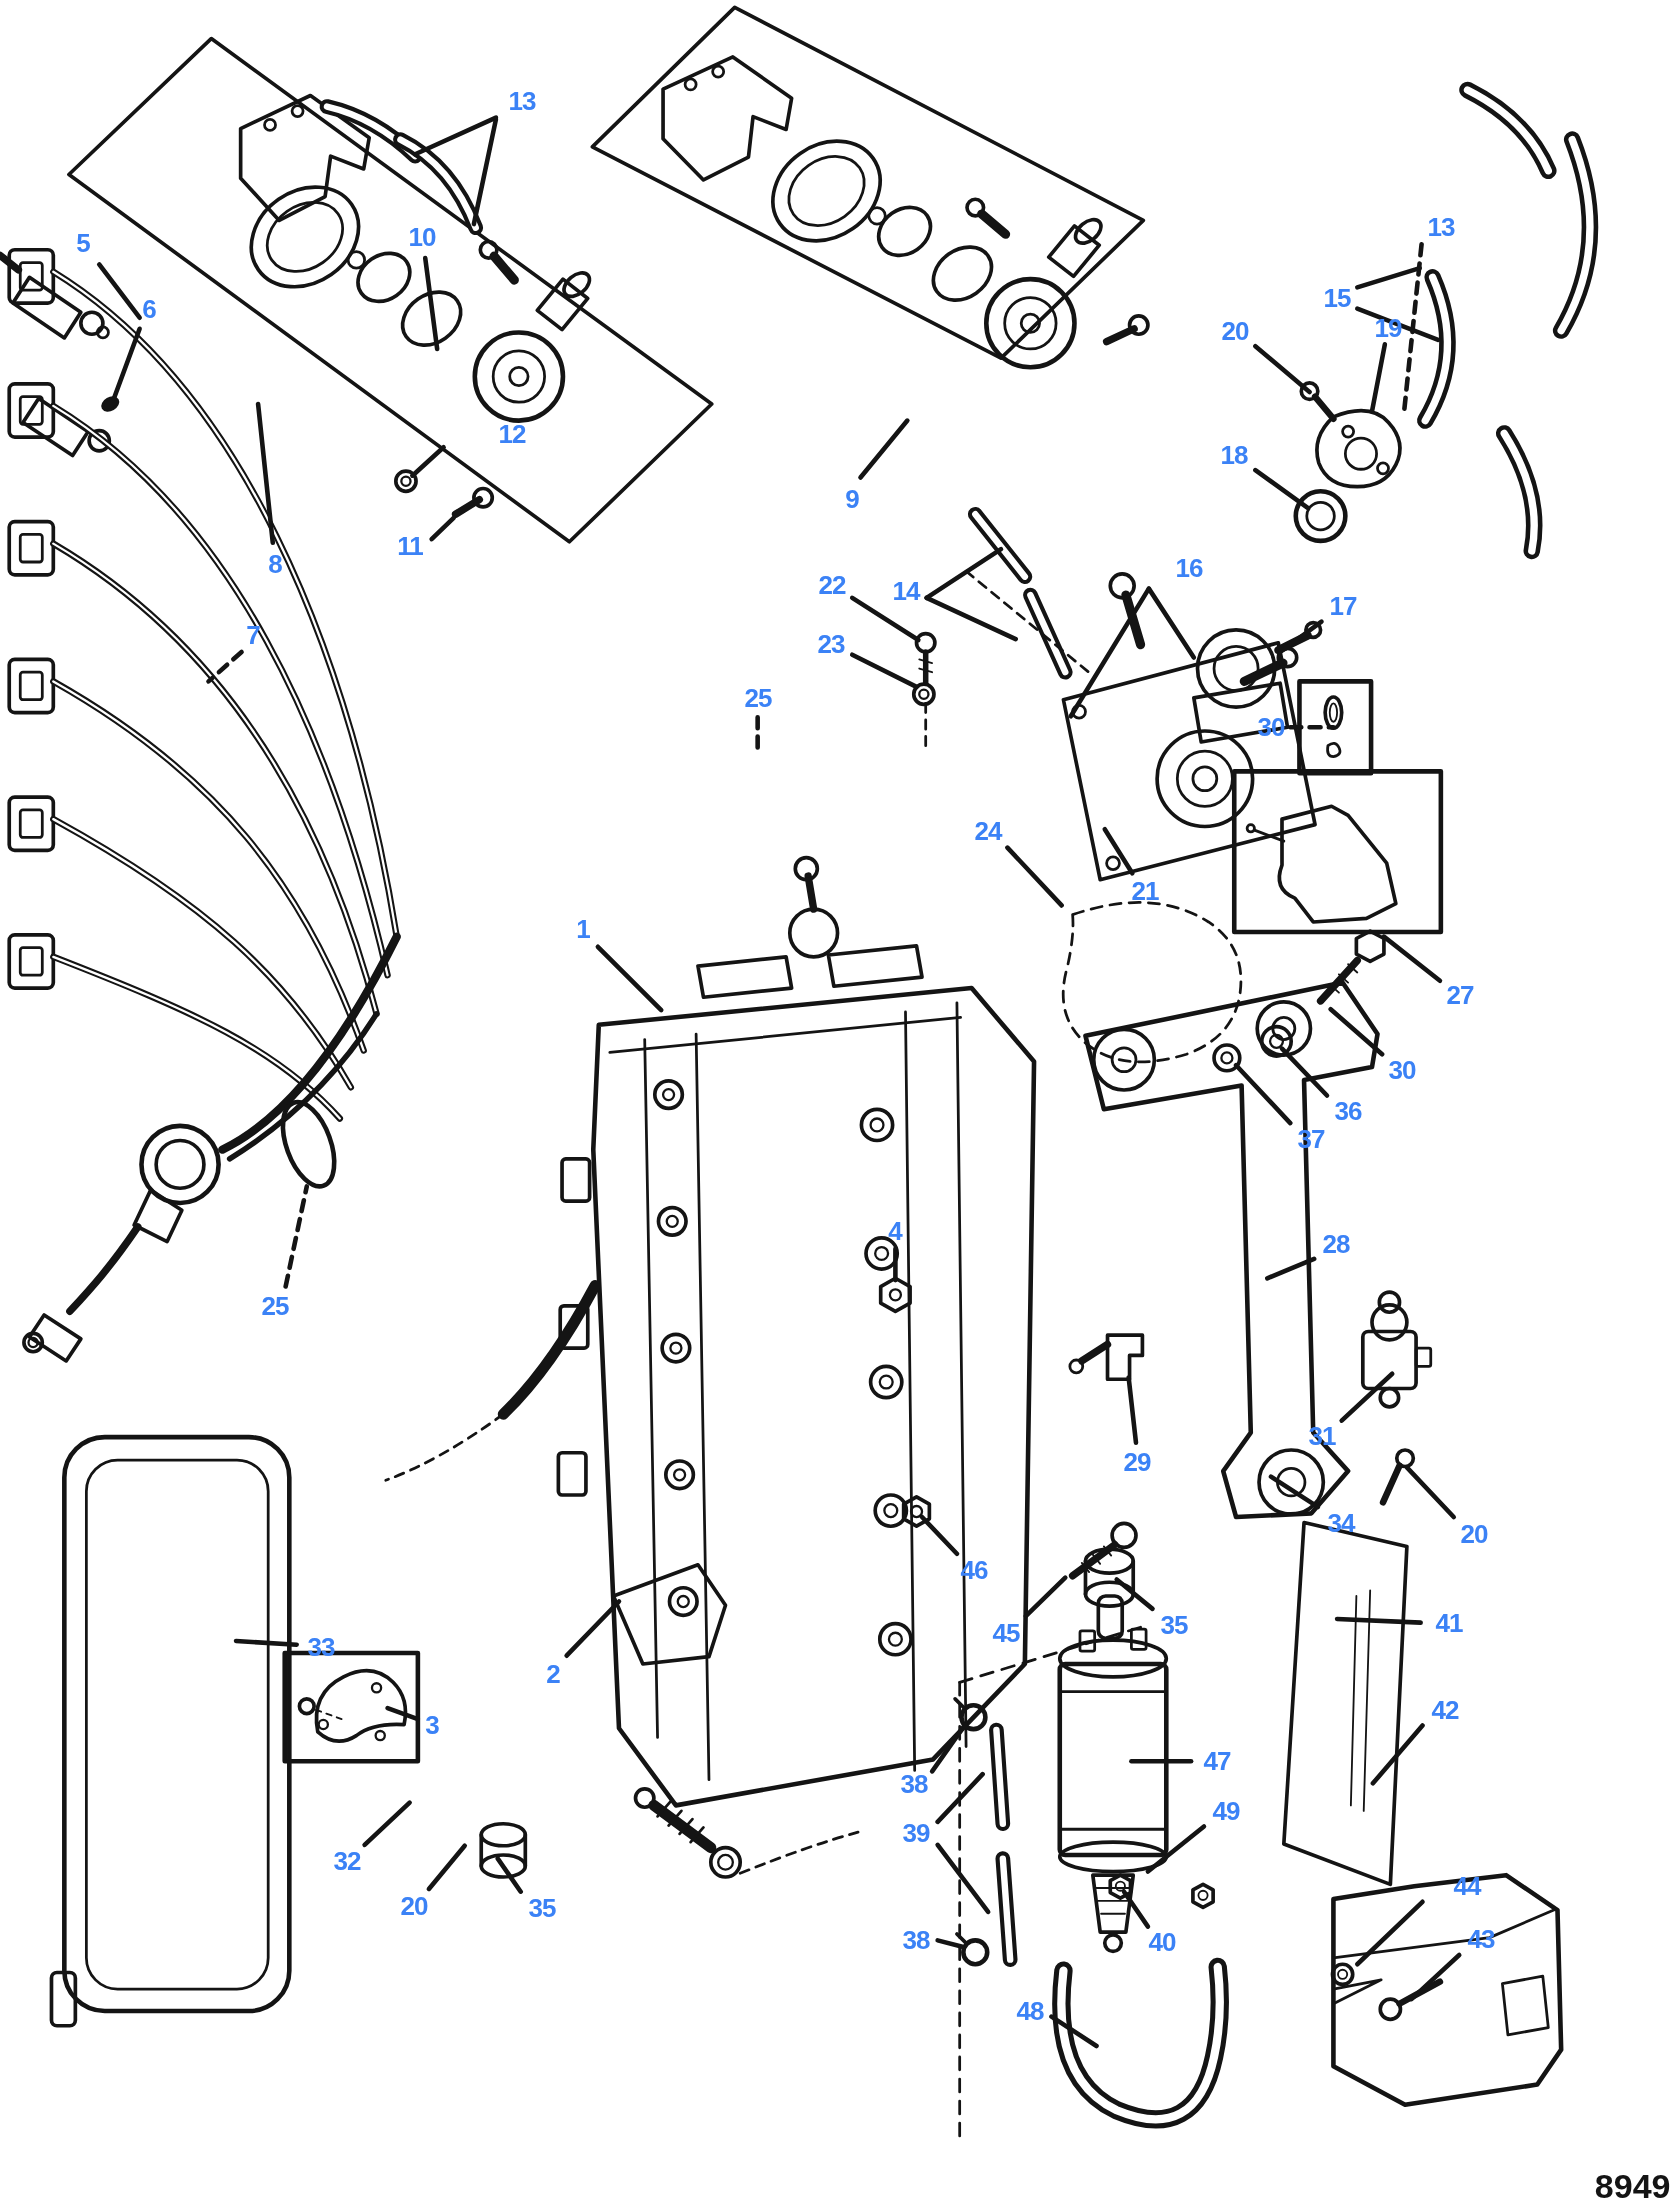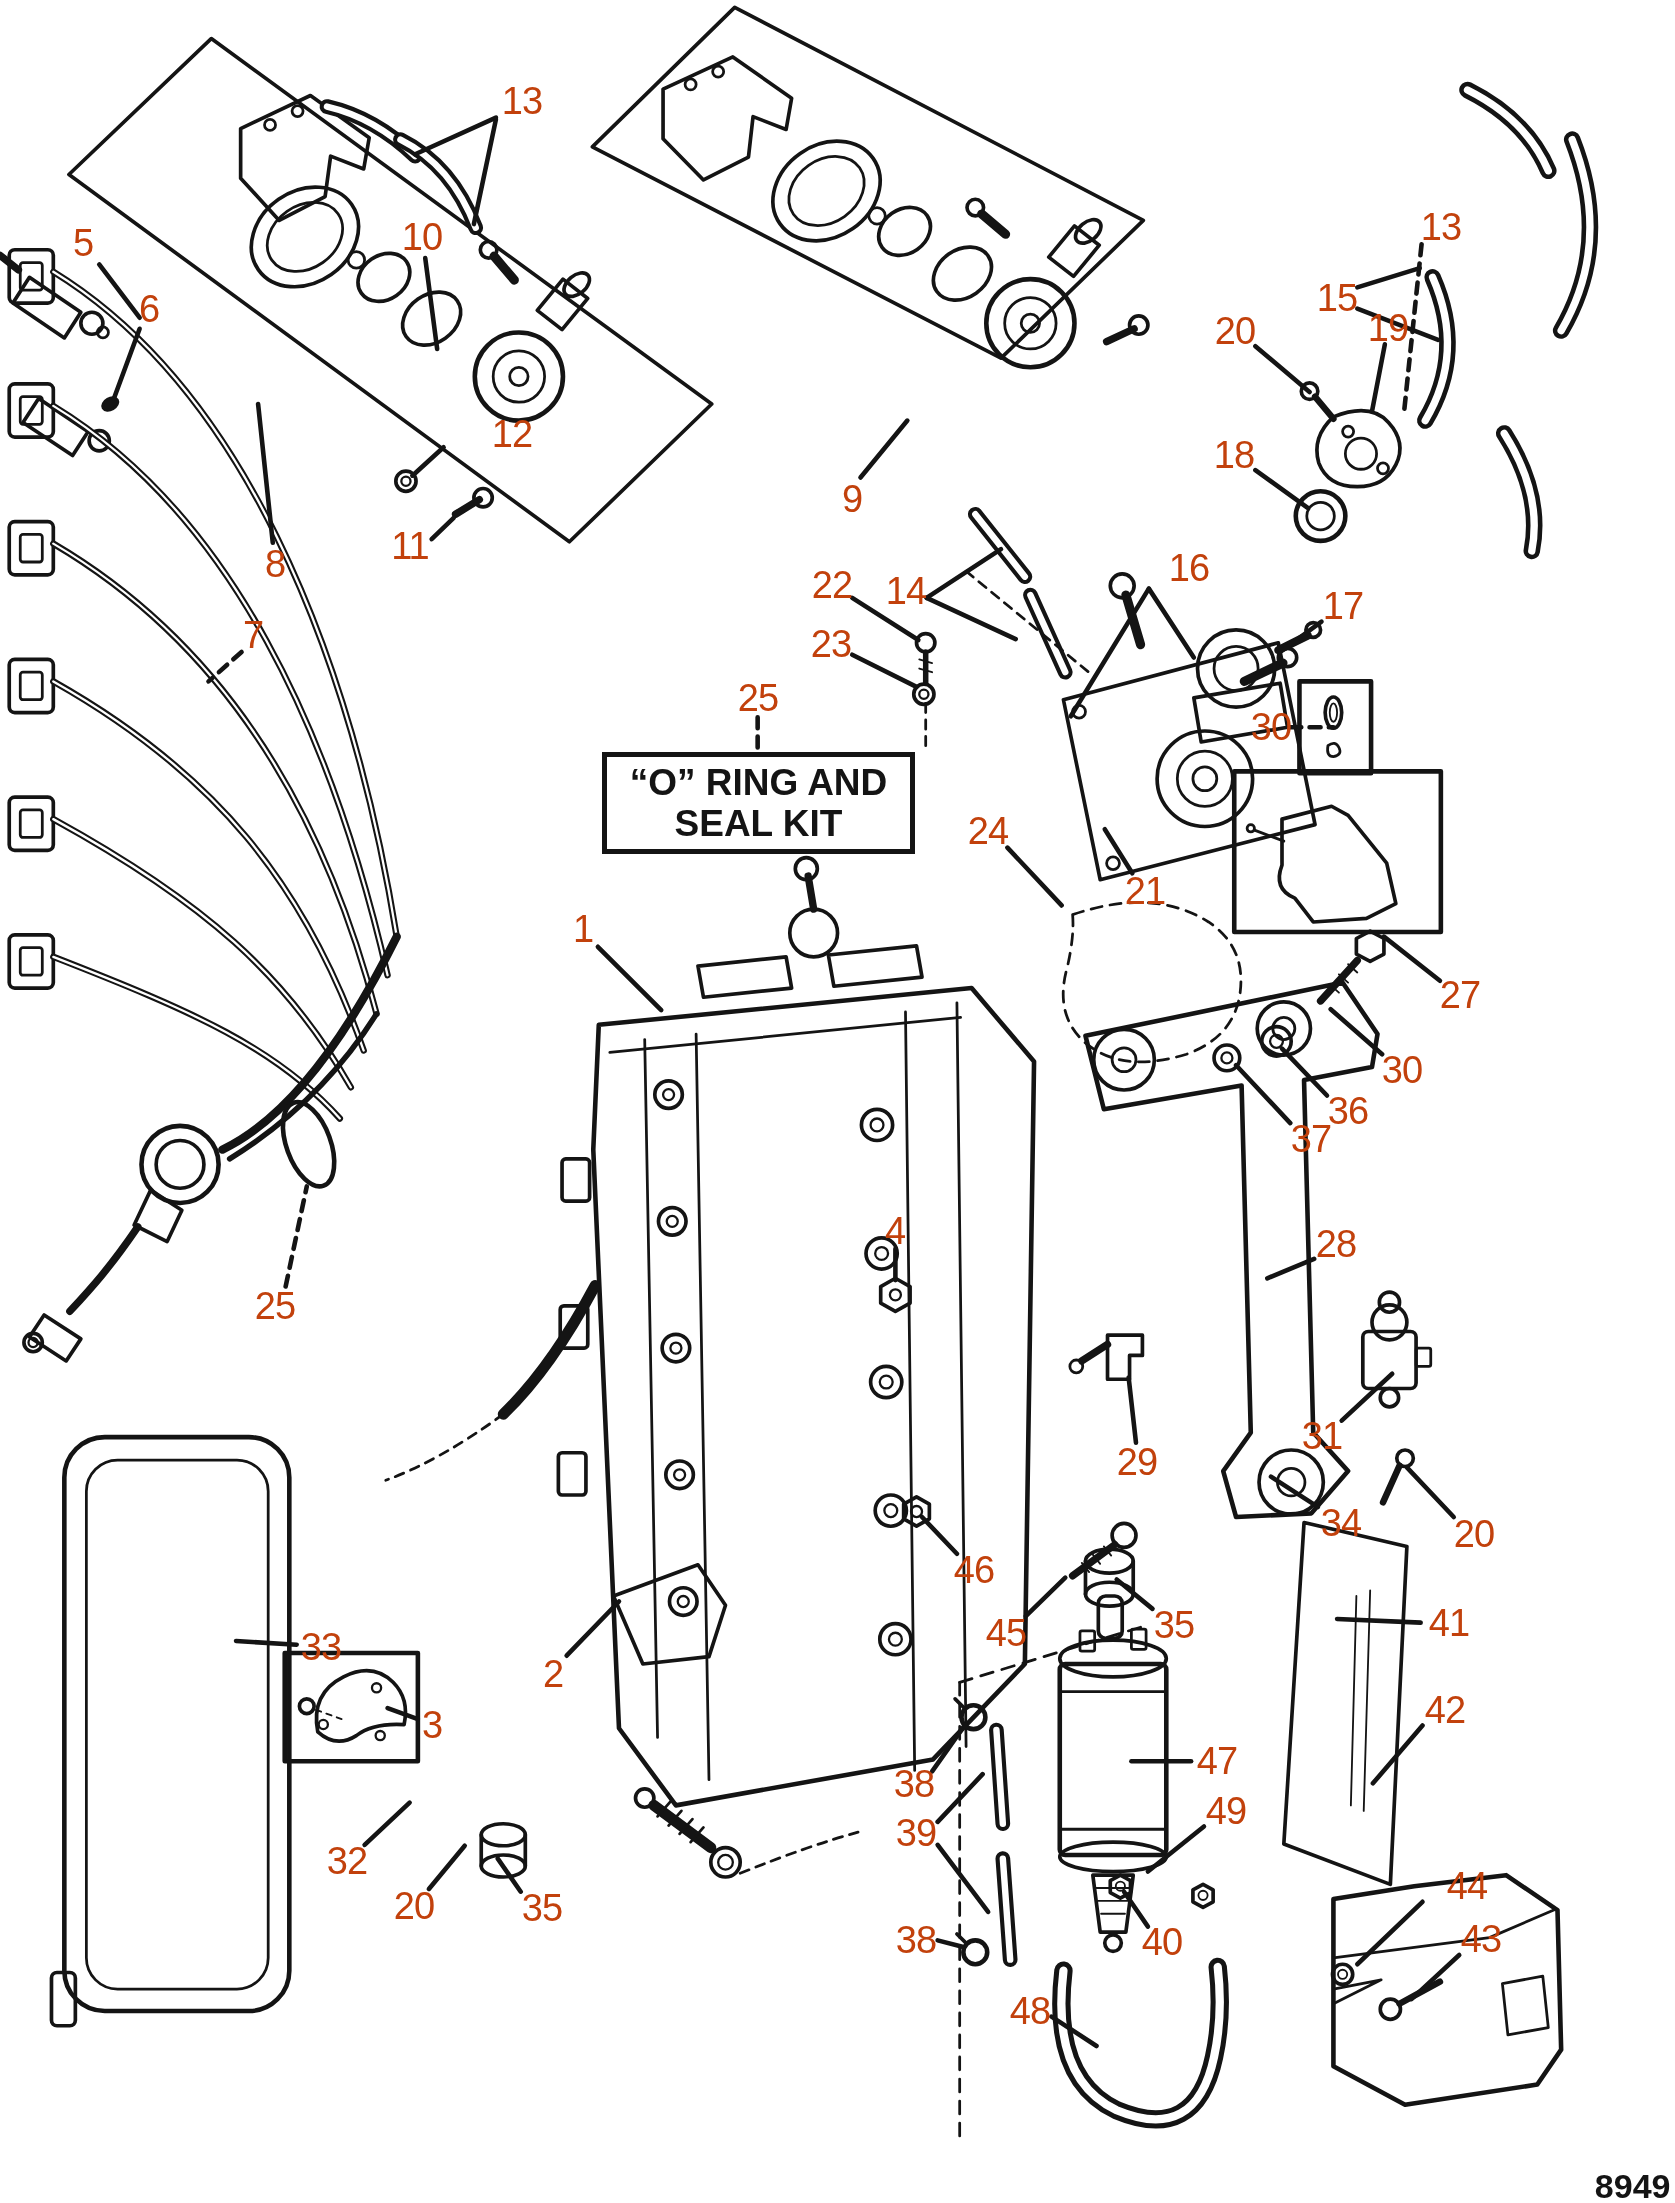--- a/index.html
+++ b/index.html
@@ -6,22 +6,22 @@
   .stage{
     position:relative;width:1676px;height:2203px;background:#fff;
     font-family:"Liberation Sans","DejaVu Sans",sans-serif;overflow:hidden;
   }
   .diagram-svg{position:absolute;left:0;top:0;width:1676px;height:2203px;}
   .watermark{
     position:absolute;left:129px;top:1088px;font-size:180px;font-weight:400;
     color:#e8e8e8;white-space:nowrap;letter-spacing:1.8px;z-index:0;
   }
   .callout{
-    position:absolute;transform:translate(-50%,-50%);font-size:38px;font-weight:400;
-    color:#c2410c;letter-spacing:-0.9px;z-index:3;line-height:1;
+    position:absolute;transform:translate(-50%,-50%);font-size:26px;font-weight:700;
+    color:#3b82f6;letter-spacing:-0.9px;z-index:3;line-height:1;
   }
   .kit-box{
     position:absolute;left:602px;top:752px;width:313px;height:102px;border:5.5px solid #141414;
     box-sizing:border-box;display:flex;flex-direction:column;align-items:center;justify-content:center;
     background:#fff;z-index:2;
   }
   .kit-box span{font-size:37px;font-weight:700;color:#141414;line-height:1.12;letter-spacing:0px;white-space:nowrap;}
   .site-text{
     position:absolute;left:1139px;top:2123px;transform:translate(-50%,-50%);
     font-size:94px;font-weight:400;color:#3f3f3f;white-space:nowrap;letter-spacing:-0.9px;z-index:2;
@@ -352,24 +352,20 @@
       <line x1="1015" y1="1929" x2="1051" y2="1878" stroke="#141414" stroke-width="5" stroke-linecap="round"></line>
       <line x1="1021" y1="1984" x2="1070" y2="1932" stroke="#141414" stroke-width="5" stroke-linecap="round"></line>
       <line x1="1021" y1="2009" x2="1076" y2="2082" stroke="#141414" stroke-width="5" stroke-linecap="round"></line>
       <line x1="1021" y1="2113" x2="1048" y2="2120" stroke="#141414" stroke-width="5" stroke-linecap="round"></line>
       <line x1="1250" y1="2098" x2="1224" y2="2060" stroke="#141414" stroke-width="5" stroke-linecap="round"></line>
       <line x1="1145" y1="2196" x2="1194" y2="2228" stroke="#141414" stroke-width="5" stroke-linecap="round"></line>
       <line x1="1549" y1="2071" x2="1478" y2="2139" stroke="#141414" stroke-width="5" stroke-linecap="round"></line>
       <line x1="1589" y1="2129" x2="1537" y2="2177" stroke="#141414" stroke-width="5" stroke-linecap="round"></line>
     </svg>
 
-  <div class="kit-box">
-    <span>“O” RING AND</span>
-    <span>SEAL KIT</span>
-  </div>
 
   <div class="part-code">8949</div>
 <div class="callout" style="left: 83px; top: 243px;">5</div>
     <div class="callout" style="left: 149px; top: 309px;">6</div>
     <div class="callout" style="left: 522px; top: 101px;">13</div>
     <div class="callout" style="left: 422px; top: 237px;">10</div>
     <div class="callout" style="left: 464px; top: 434px; margin-left: 48px;">12</div>
     <div class="callout" style="left: 410px; top: 546px;">11</div>
     <div class="callout" style="left: 275px; top: 564px;">8</div>
     <div class="callout" style="left: 852px; top: 499px;">9</div>

